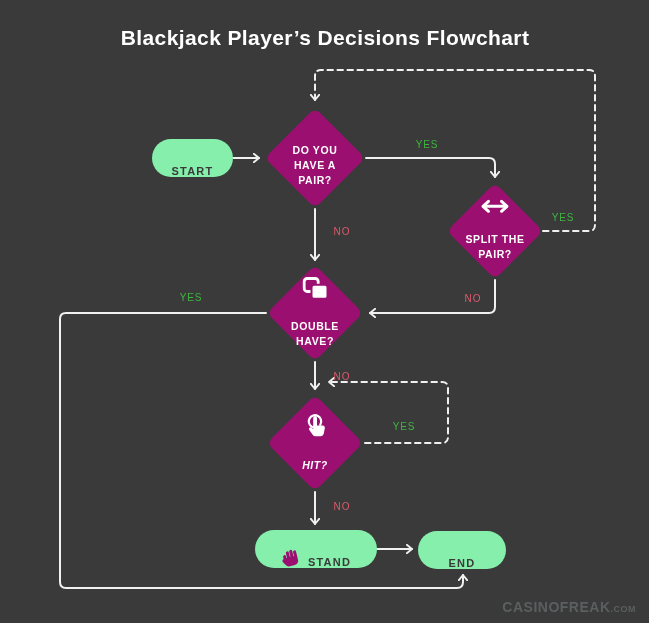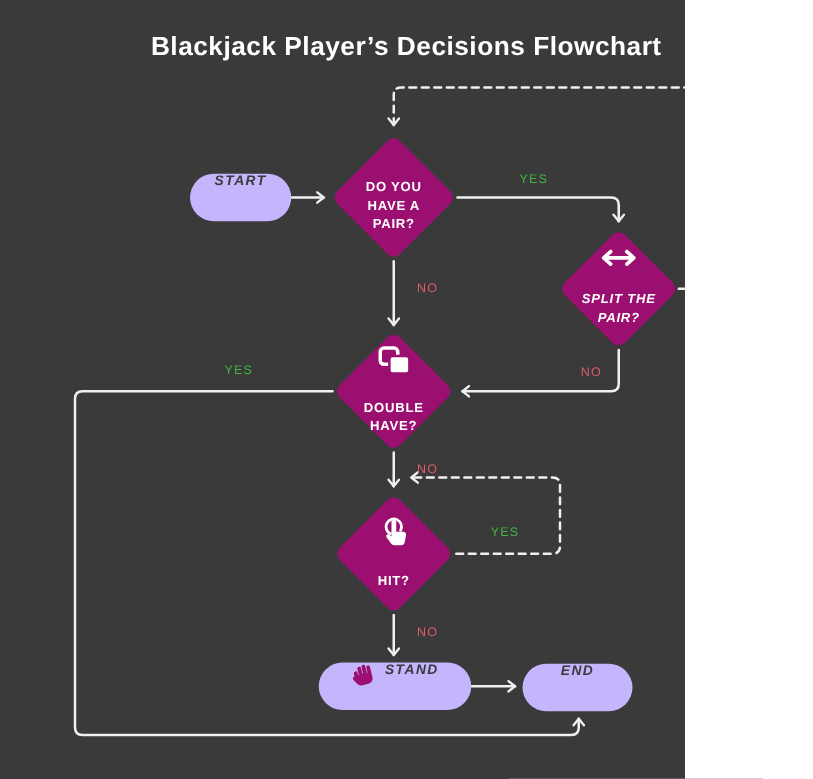--- a/index.html
+++ b/index.html
@@ -1,33 +1,33 @@
 <!DOCTYPE html>
 <html><head>
 <meta charset="utf-8">
 <style>
   html,body{margin:0;padding:0;}
   #stage{
     position:relative;
-    width:548px;height:623px;
+    width:649px;height:623px;
     background:#3A3A3A;
     overflow:hidden;
     font-family:"Liberation Sans","DejaVu Sans",sans-serif;
   }
   .title{
     position:absolute;left:0;top:26px;width:650px;
     text-align:center;
     color:#FFFFFF;font-size:21px;font-weight:bold;letter-spacing:0.4px;
   }
   svg.wires{position:absolute;left:0;top:0;}
   .pill{
     position:absolute;
-    background:#c4b5fd;border-radius:19px;
-    display:flex;align-items:flex-start;justify-content:center;gap:7px;
-    color:#3A3A3A;font-size:11px;font-weight:bold;letter-spacing:1.2px;font-style:italic;
+    background:#86efac;border-radius:19px;
+    display:flex;align-items:flex-end;justify-content:center;gap:7px;
+    color:#3A3A3A;font-size:11px;font-weight:bold;letter-spacing:1.2px;
   }
   .dnode{position:absolute;width:0;height:0;}
   .dshape{
     position:absolute;left:0;top:0;
     background:#9B0F70;border-radius:7px;
     transform:translate(-50%,-50%) rotate(45deg);
   }
   .dcontent{
     position:absolute;left:0;top:0;
     transform:translate(-50%,-50%);
@@ -88,21 +88,21 @@
     <div class="dshape" style="width:71px;height:71px;"></div>
     <div class="dcontent" style="width:90px;">
       <span class="qtext">DO YOU
 HAVE A
 PAIR?</span>
     </div>
   </div>
 
   <div class="dnode" style="left:495px;top:231px;">
     <div class="dshape" style="width:68px;height:68px;"></div>
-    <div class="dcontent" style="width:90px;font-style:italic;">
+    <div class="dcontent" style="width:90px;">
       <svg width="32" height="14" viewBox="0 0 32 14">
         <g fill="none" stroke="#FFFFFF" stroke-width="3" stroke-linecap="round" stroke-linejoin="round">
           <line x1="6" y1="7" x2="26" y2="7"></line>
           <path d="M9.5 2 L4 7 L9.5 12"></path>
           <path d="M22.5 2 L28 7 L22.5 12"></path>
         </g>
       </svg>
       <span class="qtext">SPLIT THE
 PAIR?</span>
     </div>
@@ -115,21 +115,21 @@
         <rect x="2.2" y="2.2" width="14" height="13" rx="3" fill="none" stroke="#FFFFFF" stroke-width="2.8"></rect>
         <rect x="9.5" y="8.5" width="16" height="14" rx="2.5" fill="#FFFFFF" stroke="#9B0F70" stroke-width="2"></rect>
       </svg>
       <span class="qtext">DOUBLE
 HAVE?</span>
     </div>
   </div>
 
   <div class="dnode" style="left:315px;top:443px;">
     <div class="dshape" style="width:68px;height:68px;"></div>
-    <div class="dcontent" style="width:90px;">
+    <div class="dcontent" style="width:90px;font-style:italic;">
       <svg width="24" height="27" viewBox="0 0 24 27">
         <circle cx="12" cy="9" r="6.2" fill="none" stroke="#FFFFFF" stroke-width="2.2" stroke-dasharray="29 10" stroke-linecap="round" transform="rotate(118 12 9)"></circle>
         <rect x="10.2" y="3.6" width="3.8" height="13" rx="1.9" fill="#FFFFFF"></rect>
         <path d="M10.2 13 h9.6 q2.4 0.4 2 2.9 l-1 5.3 q-0.5 2.6-3.1 2.6 h-5.1 q-1.9 0-2.9-1.5 l-3.4-4.6 q-1.1-1.6 0.4-2.5 q1.3-0.8 2.6 0.7 l0.9 1 z" fill="#FFFFFF"></path>
       </svg>
       <span class="qtext">HIT?</span>
     </div>
   </div>
 
   <div class="pill" style="left:418px;top:531px;width:88px;height:38px;">
@@ -152,14 +152,17 @@
 
   <div class="edge-label yes" style="left:427px;top:144px;">YES</div>
   <div class="edge-label yes" style="left:563px;top:217px;">YES</div>
   <div class="edge-label yes" style="left:191px;top:297px;">YES</div>
   <div class="edge-label yes" style="left:404px;top:426px;">YES</div>
   <div class="edge-label no" style="left:295px;top:231px;">NO</div>
   <div class="edge-label no" style="left:426px;top:298px;">NO</div>
   <div class="edge-label no" style="left:295px;top:376px;">NO</div>
   <div class="edge-label no" style="left:295px;top:506px;">NO</div>
 
+  <div class="watermark">
+    <span class="brand">CASINOFREAK</span><span class="tld">.COM</span>
+  </div>
 
 </div>
 
 </body></html>

